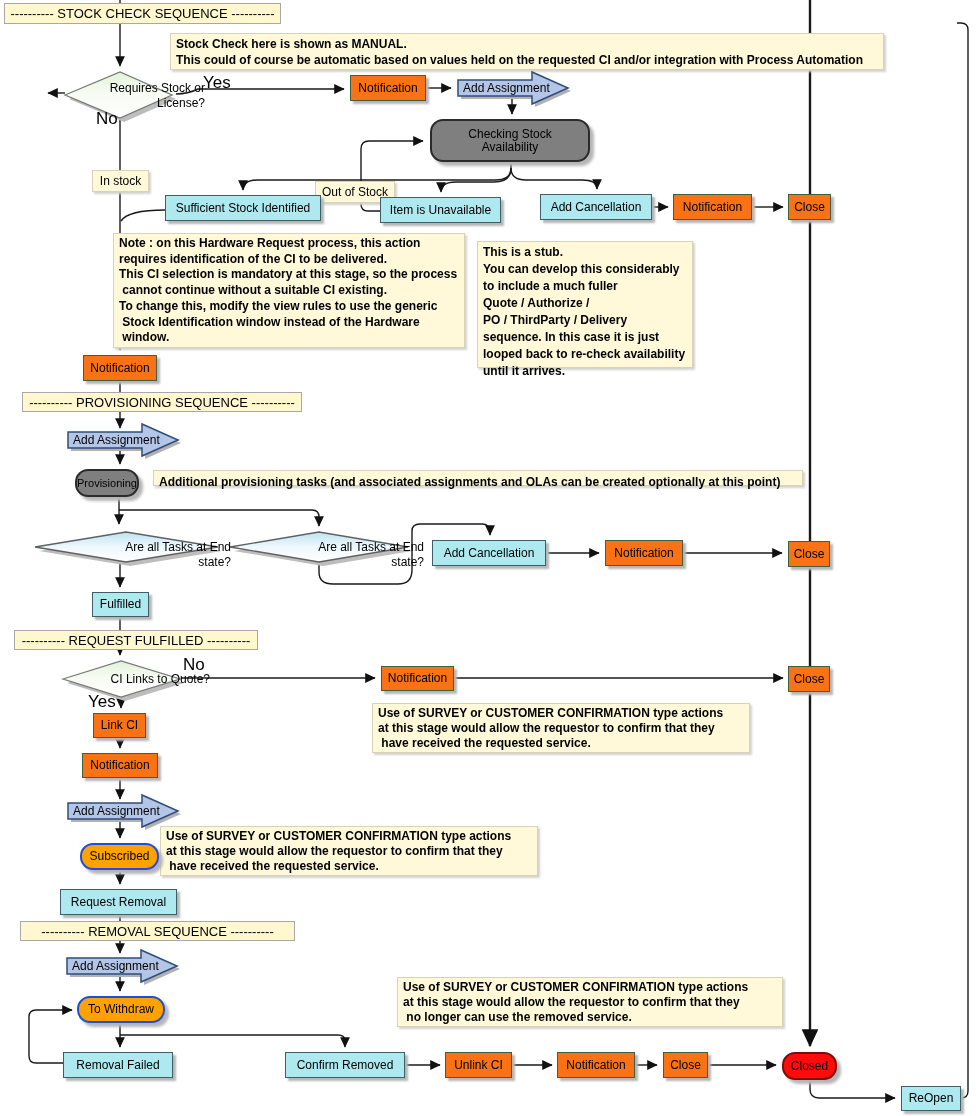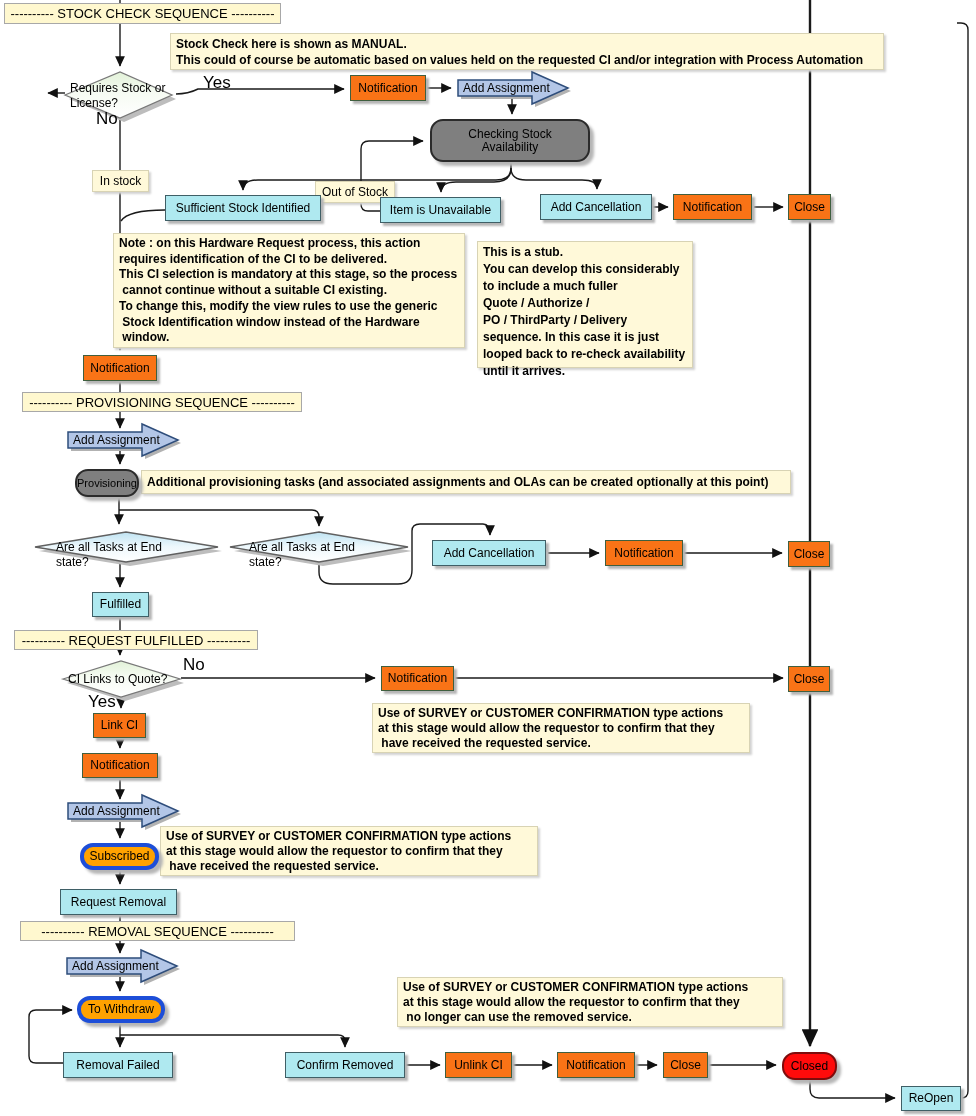--- a/index.html
+++ b/index.html
@@ -5,32 +5,32 @@
   html,body{margin:0;padding:0;background:#fff;}
   #canvas{position:relative;width:976px;height:1116px;background:#ffffff;overflow:hidden;
           font-family:"Liberation Sans",sans-serif;color:#000;}
   #wires{position:absolute;left:0;top:0;width:976px;height:1116px;}
   .node{position:absolute;display:flex;align-items:center;justify-content:center;
         box-sizing:border-box;font-size:12px;line-height:13px;text-align:center;}
   .green{background:#f97316;border:1.5px solid #3f5f3f;box-shadow:3px 3px 2px #b6b6b6;}
   .cyan{background:#afe9f0;border:1.5px solid #3f5f66;box-shadow:3px 3px 2px #b6b6b6;text-align:center;}
   .gray{background:#7f7f7f;border:2px solid #2b2b2b;border-radius:13px;box-shadow:4px 4px 3px #b6b6b6;}
   .pill{border-radius:13px;box-shadow:4px 4px 3px #b6b6b6;}
-  .orange{background:#ffa200;border:4px solid #1d4ed8;}
+  .orange{background:#ffa200;border:2px solid #1d4ed8;}
   .red{background:#ff0b0b;border:2px solid #7e0c0c;}
   .hdr{position:absolute;display:flex;align-items:center;justify-content:center;box-sizing:border-box;
        background:#fff8cf;border:1px solid #a8a8a8;font-size:13px;}
   .note{position:absolute;box-sizing:border-box;background:#fff9d9;border:1px solid #d8d3b4;
         padding:2px 5px;font-size:12px;line-height:15.7px;white-space:pre-wrap;text-align:left;
         box-shadow:2px 2px 2px #d2d2d2;font-weight:bold;}
   .mini{position:absolute;box-sizing:border-box;background:#fff9d9;border:1px solid #d8d3b4;
         display:flex;align-items:center;justify-content:center;font-size:12px;
         box-shadow:2px 2px 2px #d2d2d2;}
   .free{position:absolute;font-size:17px;line-height:18px;}
-  .dtext{position:absolute;font-size:12px;line-height:15px;text-align:left;white-space:pre-line;}
+  .dtext{position:absolute;font-size:12px;line-height:15px;text-align:right;white-space:pre-line;margin-left:35px;}
   .ml{white-space:pre-line;}
   .aa-node{position:absolute;width:116px;height:40px;}
   .aa-node svg{position:absolute;left:0;top:0;}
   .aa-label{position:absolute;left:6px;top:11px;font-size:12px;white-space:nowrap;}
 </style>
 </head>
 <body>
 
 <div id="canvas">
 
@@ -128,21 +128,21 @@
  Stock Identification window instead of the Hardware
  window.</div>
   <div class="note" style="left:477px;top:241px;width:216px;height:127px;line-height:17px">This is a stub.
 You can develop this considerably
 to include a much fuller
 Quote / Authorize /
 PO / ThirdParty / Delivery
 sequence. In this case it is just
 looped back to re-check availability
 until it arrives.</div>
-  <div class="note" style="left:141px;top:470px;width:650px;height:24px;line-height:18px">Additional provisioning tasks (and associated assignments and OLAs can be created optionally at this point)</div>
+  <div class="note" style="left:153px;top:470px;width:650px;height:16px;line-height:18px">Additional provisioning tasks (and associated assignments and OLAs can be created optionally at this point)</div>
   <div class="note" style="left:372px;top:703px;width:378px;height:50px;line-height:15px">Use of SURVEY or CUSTOMER CONFIRMATION type actions
 at this stage would allow the requestor to confirm that they
  have received the requested service.</div>
   <div class="note" style="left:160px;top:826px;width:378px;height:50px;line-height:15px">Use of SURVEY or CUSTOMER CONFIRMATION type actions
 at this stage would allow the requestor to confirm that they
  have received the requested service.</div>
   <div class="note" style="left:397px;top:977px;width:386px;height:50px;line-height:15px">Use of SURVEY or CUSTOMER CONFIRMATION type actions
 at this stage would allow the requestor to confirm that they
  no longer can use the removed service.</div>
 

